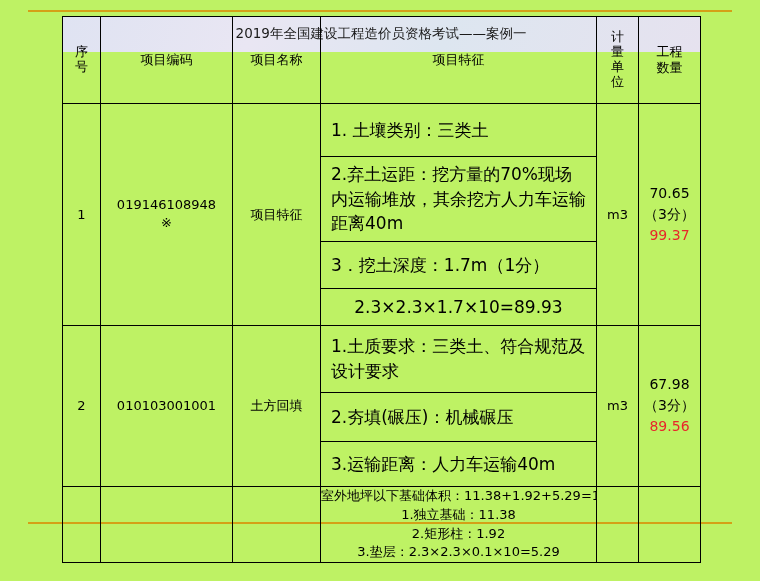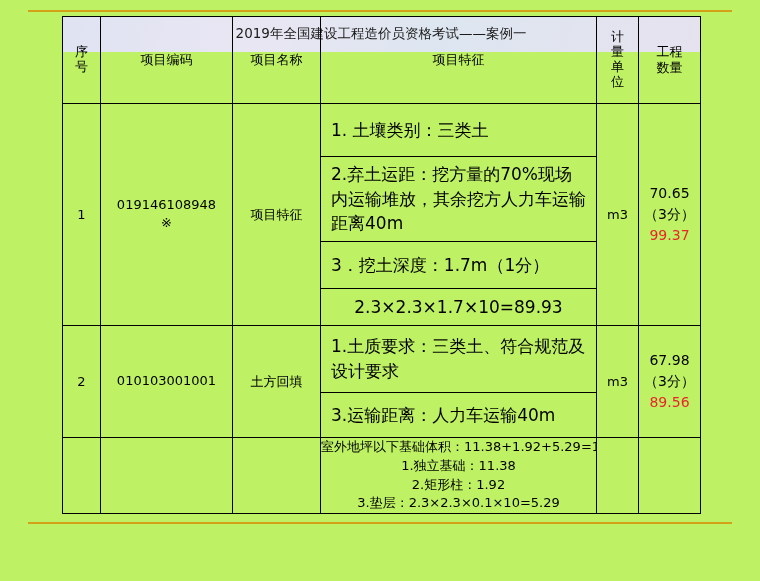--- a/index.html
+++ b/index.html
@@ -221,20 +221,23 @@
         <td class="seq-cell">2</td>
         <td class="code-cell">010103001001</td>
         <td class="name-cell">土方回填</td>
         <td class="feat-wrap">
           <table class="feat">
             <tbody>
               <tr>
                   <td style="height:56px;">1.土质要求：三类土、符合规范及设计要求</td>
                 </tr>
               <tr>
+                  <td style="height:38px;">2.夯填(碾压)：机械碾压</td>
+                </tr>
+              <tr>
                   <td style="height:34px;">3.运输距离：人力车运输40m</td>
                 </tr>
             </tbody>
           </table>
         </td>
         <td class="unit-cell">m3</td>
         <td>
           <span class="qty-block">
             <span class="l1">67.98</span>
             <span class="l2">（3分）</span>

